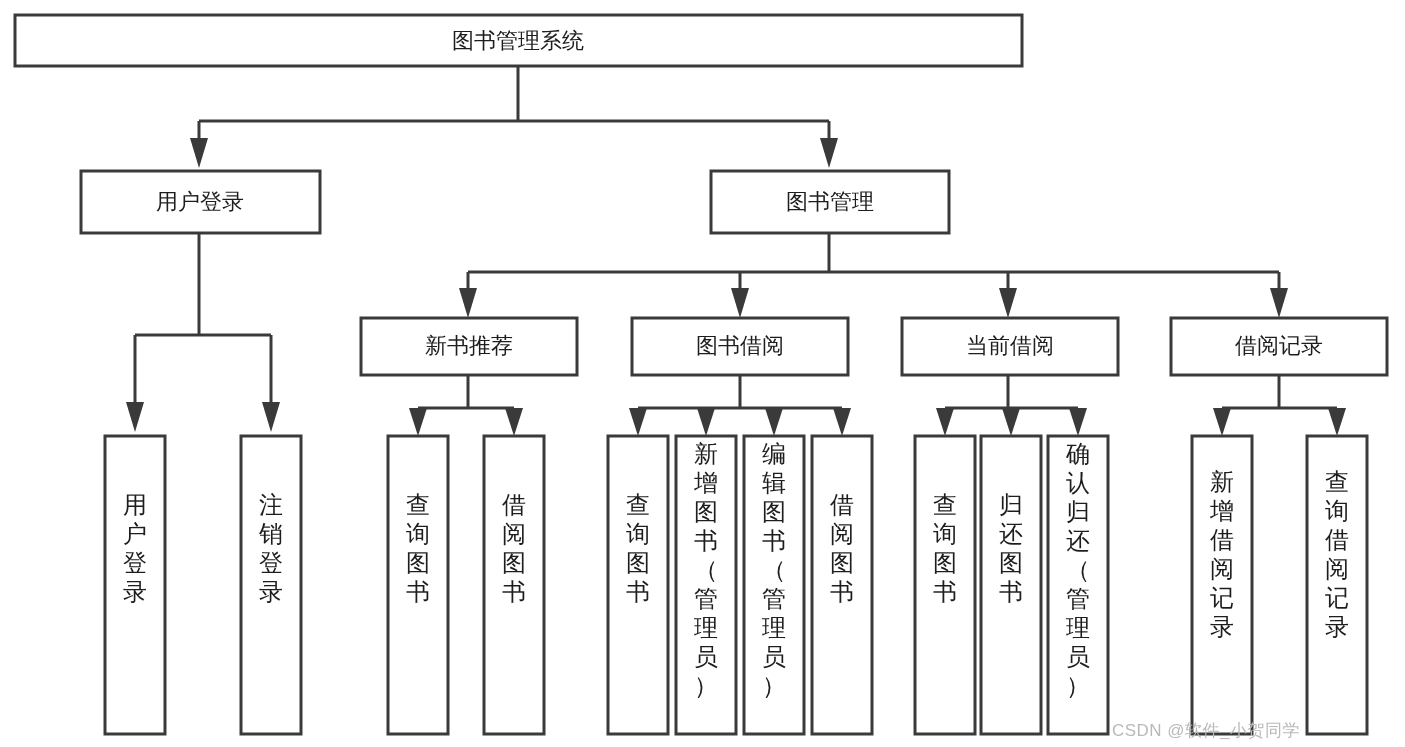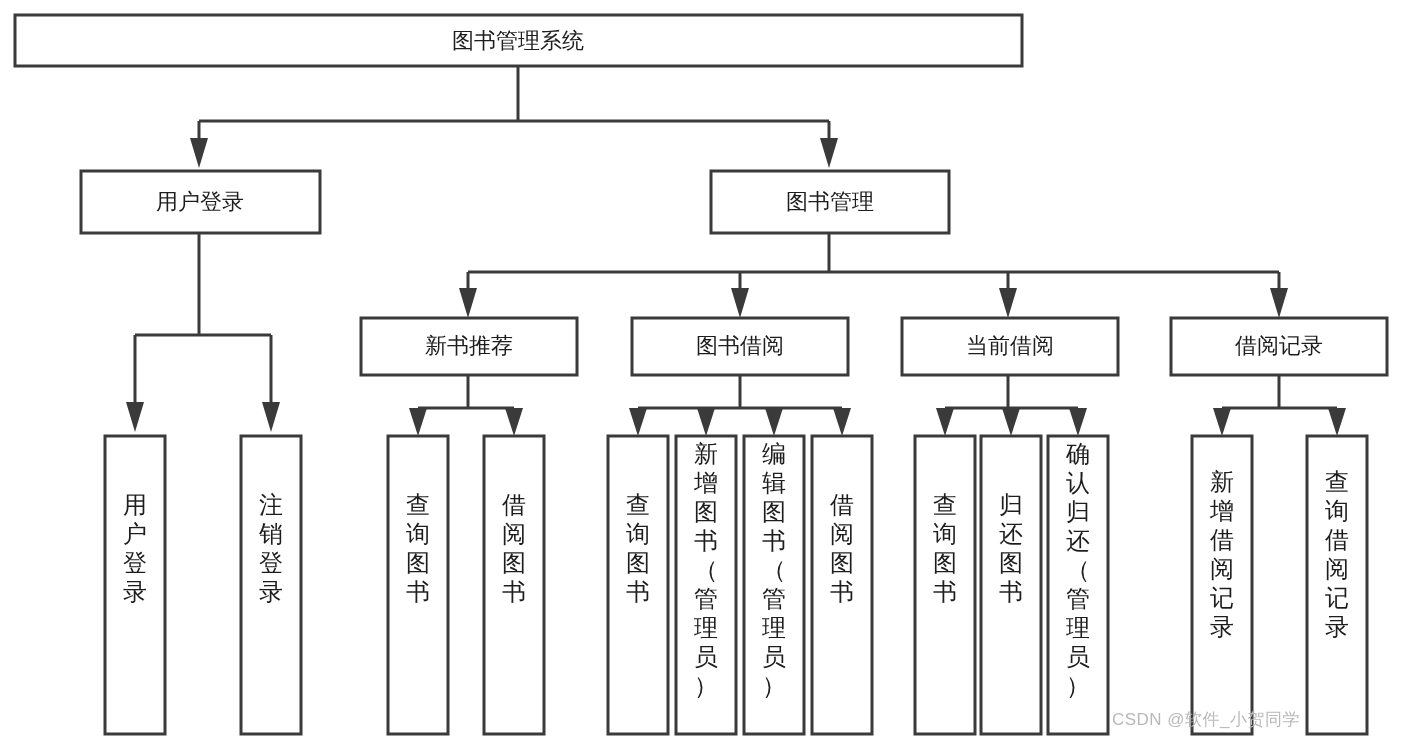--- a/index.html
+++ b/index.html
@@ -49,21 +49,21 @@
   }
   .node-label-v {
     font-family: "Liberation Sans", "DejaVu Sans", sans-serif;
     font-size: 24px;
     fill: #1d1d1d;
     text-anchor: middle;
   }
   .watermark {
     position: absolute;
     right: 10px;
-    bottom: 16px;
+    bottom: 5px;
     font-family: "Liberation Sans", "DejaVu Sans", sans-serif;
     font-size: 17px;
     color: #b9b9b9;
     letter-spacing: 0.5px;
     white-space: nowrap;
     pointer-events: none;
   }
 </style>
 </head>
 <body>

